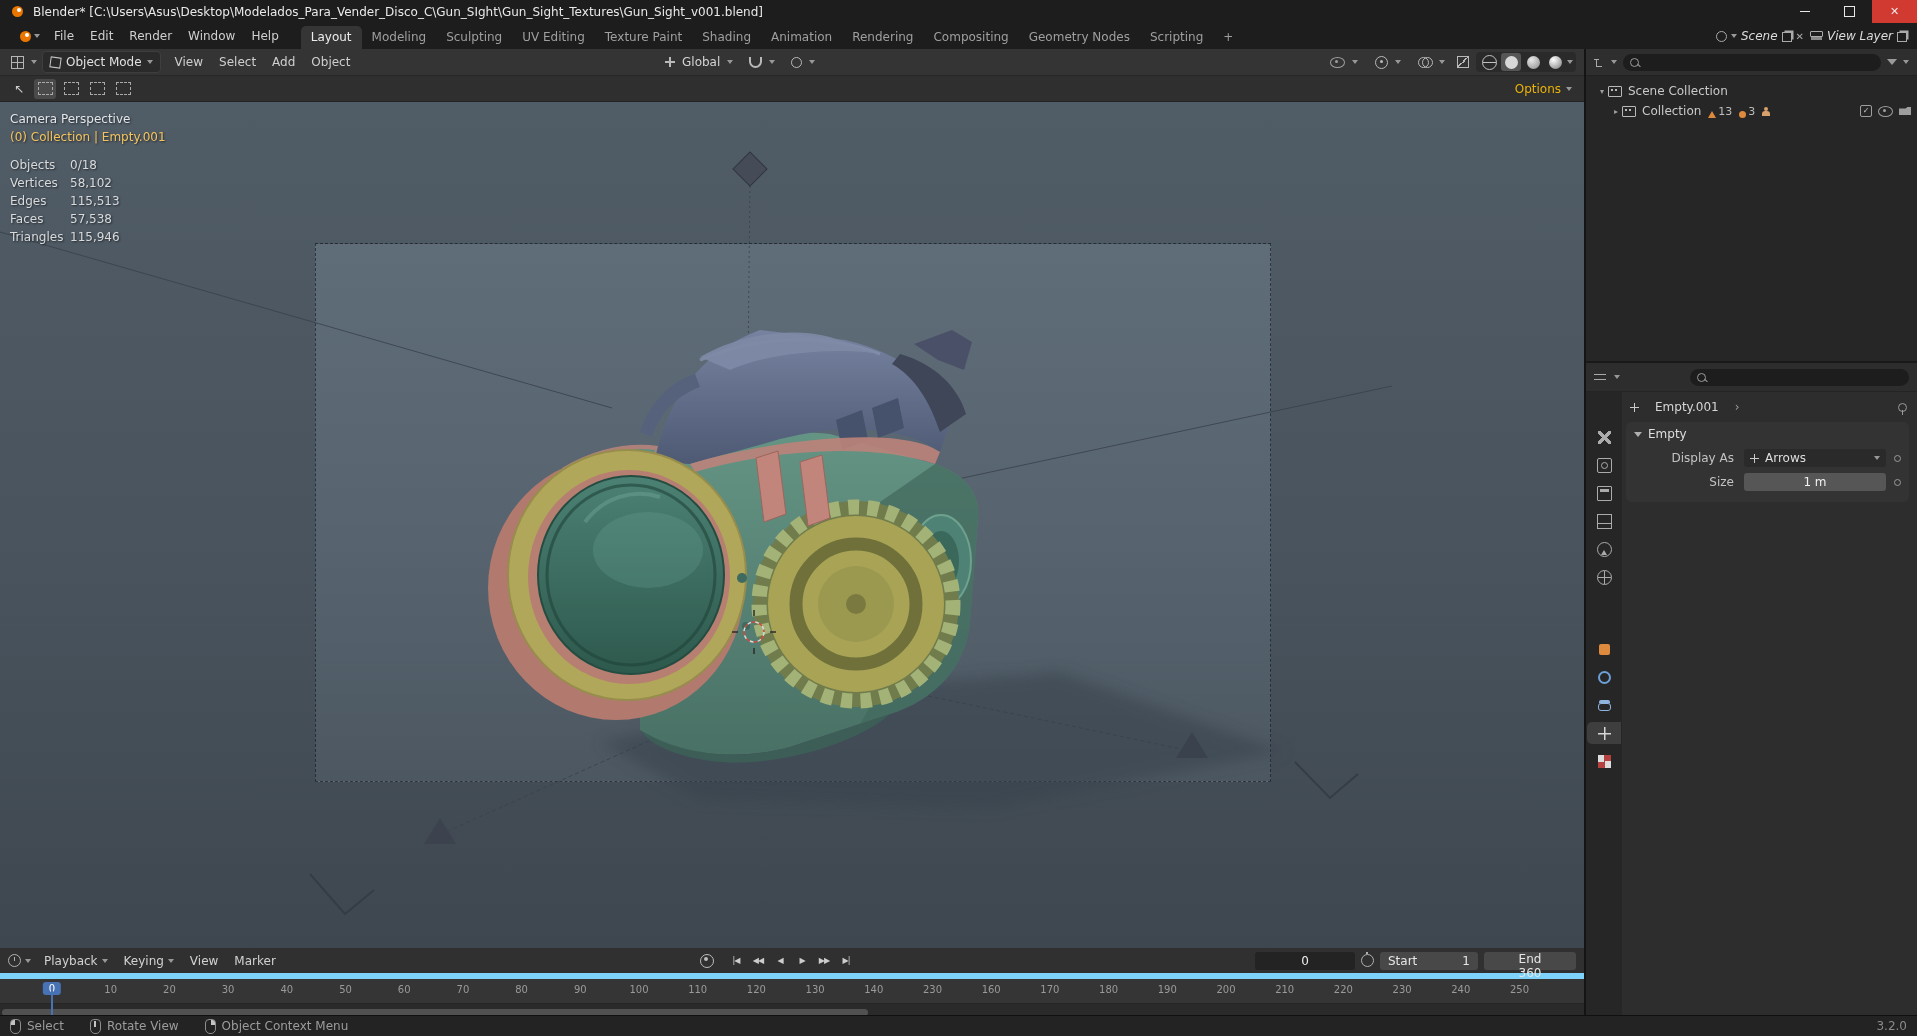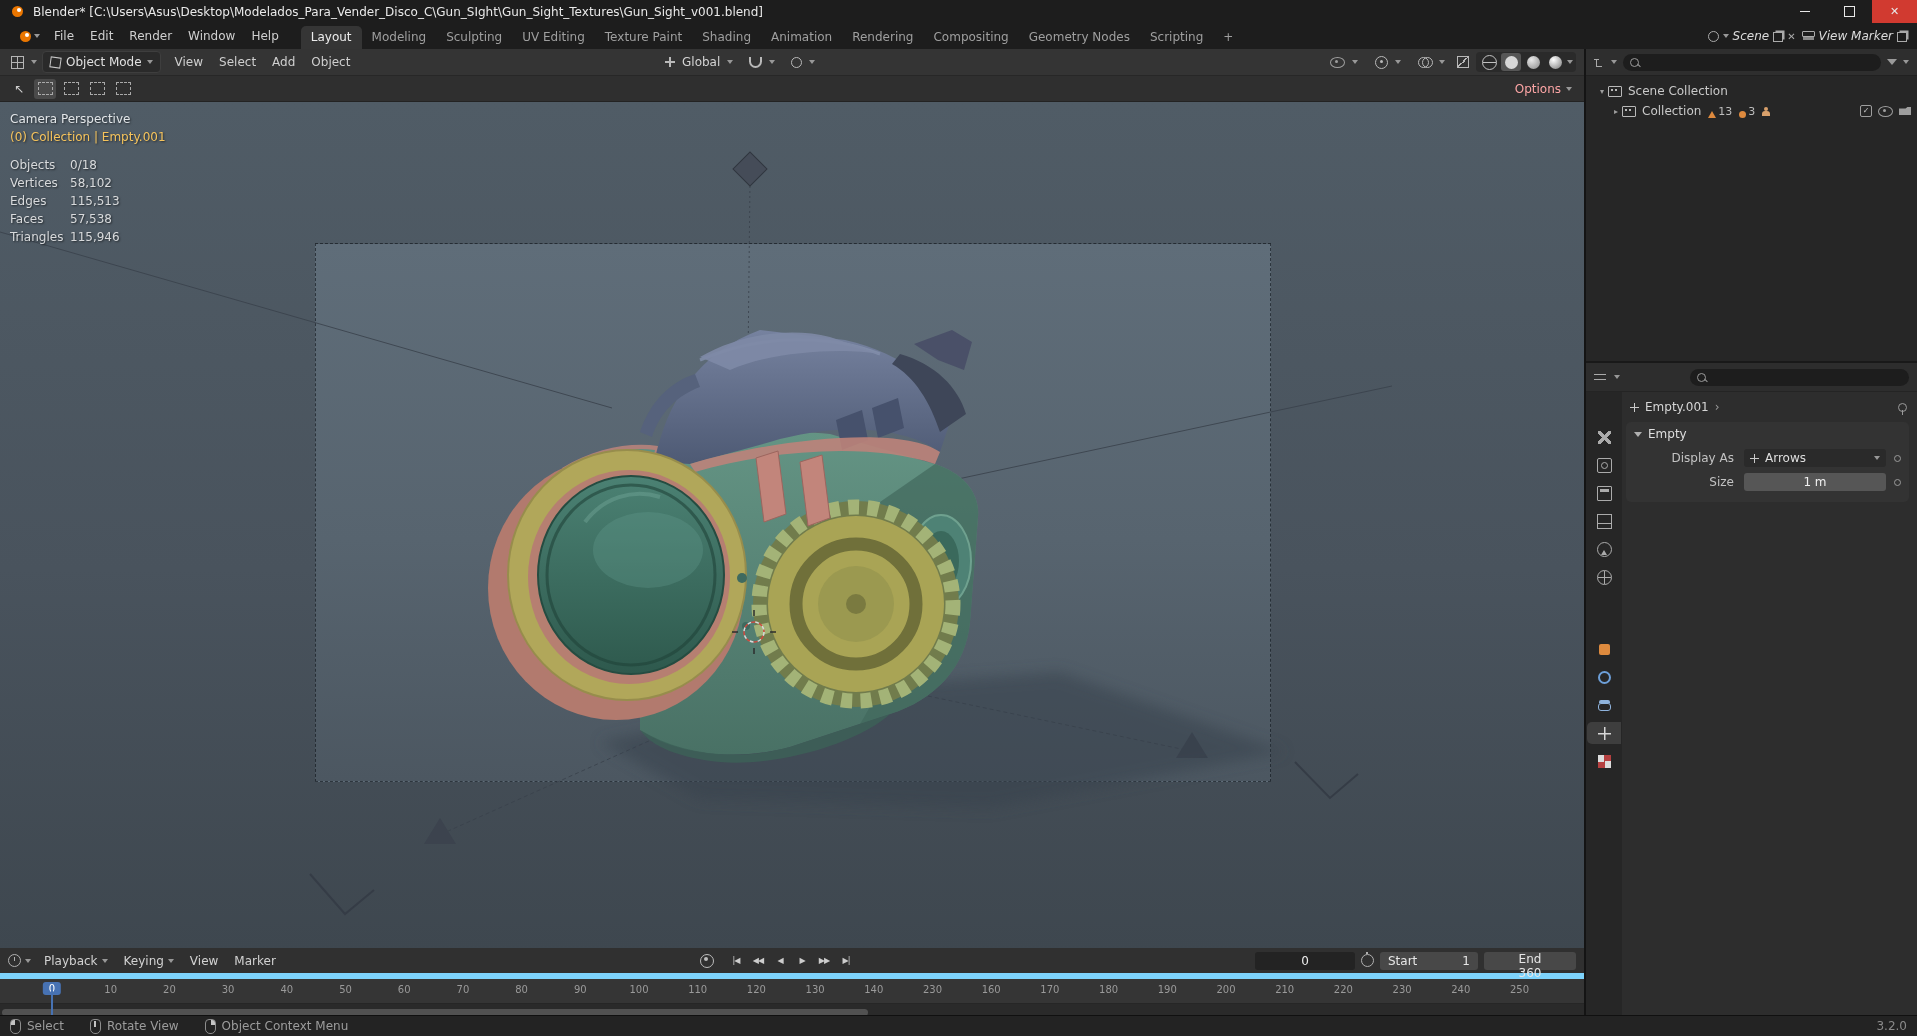--- a/index.html
+++ b/index.html
@@ -60,21 +60,21 @@
   .sp{width:13px;height:13px;border-radius:50%;}
   .sp-wire{border:1px solid #c2c2c2;background:linear-gradient(transparent 48%,#c2c2c2 48%,#c2c2c2 55%,transparent 55%);}
   .sp-solid{background:#d8d8d8;}
   .sp-mat{background:radial-gradient(circle at 35% 30%,#e8e8e8,#8a8a8a);}
   .sp-rend{background:radial-gradient(circle at 35% 30%,#ffffff,#777777);}
 
   .tool-row{position:relative;height:25px;background:#2f2f2f;border-bottom:1px solid #232323;display:flex;align-items:center;padding-left:8px;gap:4px;}
   .tool-btn{width:22px;height:20px;display:flex;align-items:center;justify-content:center;border-radius:3px;color:#d0d0d0;}
   .selbox{width:13px;height:11px;border:1px dashed #a9a9a9;}
   .tool-btn.sel-active{background:#4a4a4a;}
-  .options-btn{position:absolute;right:12px;display:flex;align-items:center;gap:5px;color:#fca5a5;}
+  .options-btn{position:absolute;right:12px;display:flex;align-items:center;gap:5px;color:#eab308;}
 
   
   .canvas{position:relative;width:1584px;height:848px;background:linear-gradient(180deg,#505c66 0%,#49535d 55%,#3e474f 100%);overflow:hidden;}
   .cam-rect{position:absolute;left:315px;top:141px;width:954px;height:537px;background:linear-gradient(180deg,#5f6d79 0%,#57646f 55%,#4c5761 100%);border:1px dashed rgba(12,17,22,0.6);}
   .scene-svg{position:absolute;left:0;top:0;}
   .vp-overlay{position:absolute;left:10px;top:10px;text-shadow:1px 1px 2px rgba(0,0,0,.55);}
   .ov-view{color:#e2e6e9;}
   .ov-ctx{color:#f5c35c;margin-top:4px;}
   .stats{margin-top:12px;}
   .stat-row{display:flex;height:18px;align-items:center;color:#d8dadc;}
@@ -123,21 +123,21 @@
   .pt-vlayer{border:1px solid #ababab;background:linear-gradient(#ababab,#ababab) 0 8px/13px 1px no-repeat;}
   .pt-scene{border:1px solid #ababab;border-radius:50%;}
   .pt-scene::after{content:"";position:absolute;left:3px;top:7px;width:0;height:0;border-left:3px solid transparent;border-right:3px solid transparent;border-bottom:5px solid #ababab;}
   .pt-world{border:1px solid #ababab;border-radius:50%;background:linear-gradient(#ababab,#ababab) 0 6px/13px 1px no-repeat,linear-gradient(#ababab,#ababab) 6px 0/1px 13px no-repeat;}
   .pt-object{background:#dd8a3e;border-radius:2px;width:11px;height:11px;}
   .pt-physics{border:2px solid #6d9fd8;border-radius:50%;width:9px;height:9px;}
   .pt-constraint{border:1px solid #8fb3dc;border-radius:3px;width:11px;height:6px;margin-top:3px;box-shadow:0 -4px 0 -1px #8fb3dc;}
   .pt-data{background:linear-gradient(#d6d6d6,#d6d6d6) 6px 0/1.5px 13px no-repeat,linear-gradient(#d6d6d6,#d6d6d6) 0 6px/13px 1.5px no-repeat;}
   .pt-texture{background:conic-gradient(#b54040 0 25%,#dddddd 0 50%,#b54040 0 75%,#dddddd 0);}
   .props-main{flex:1;padding-top:6px;}
-  .breadcrumb{display:flex;align-items:center;gap:6px;padding:2px 10px 6px 8px;color:#d6d6d6;position:relative;}
+  .breadcrumb{display:flex;align-items:center;gap:16px;padding:2px 10px 6px 8px;color:#d6d6d6;position:relative;}
   .bc-sep{color:#9a9a9a;}
   .i-pin{position:absolute;right:10px;width:7px;height:7px;border:1px solid #9a9a9a;border-radius:50%;}
   .i-pin::after{content:"";position:absolute;left:2.5px;top:6px;width:1px;height:5px;background:#9a9a9a;}
   .panel{margin:2px 8px 0 4px;background:#333333;border-radius:5px;padding-bottom:8px;}
   .panel-header{display:flex;align-items:center;gap:6px;padding:5px 8px;color:#dedede;}
   .tri-down{width:0;height:0;border-left:4px solid transparent;border-right:4px solid transparent;border-top:5px solid #b0b0b0;}
   .prow{display:flex;align-items:center;height:24px;padding-right:8px;}
   .plabel{width:108px;text-align:right;color:#c3c3c3;flex:none;padding-right:10px;}
   .pvalue{flex:1;display:flex;align-items:center;}
   .dd-field{flex:1;height:18px;background:#2a2a2a;border-radius:3px;display:flex;align-items:center;padding:0 6px;gap:6px;color:#dedede;}
@@ -230,21 +230,21 @@
     <div class="topbar-right">
       <div class="widget">
         <span class="sicon i-scene"></span>
         <span class="caret"></span>
         <span>Scene</span>
         <span class="sicon i-copy"></span>
         <span class="i-x">✕</span>
       </div>
       <div class="widget">
         <span class="sicon i-layers"></span>
-        <span>View Marker</span>
+        <span>View Layer</span>
         <span class="sicon i-copy"></span>
       </div>
     </div>
   </div>
 
   <div class="main-left">
 
     <div class="vp-header">
       <div class="ed-btn">
         <span class="i-grid"></span>

